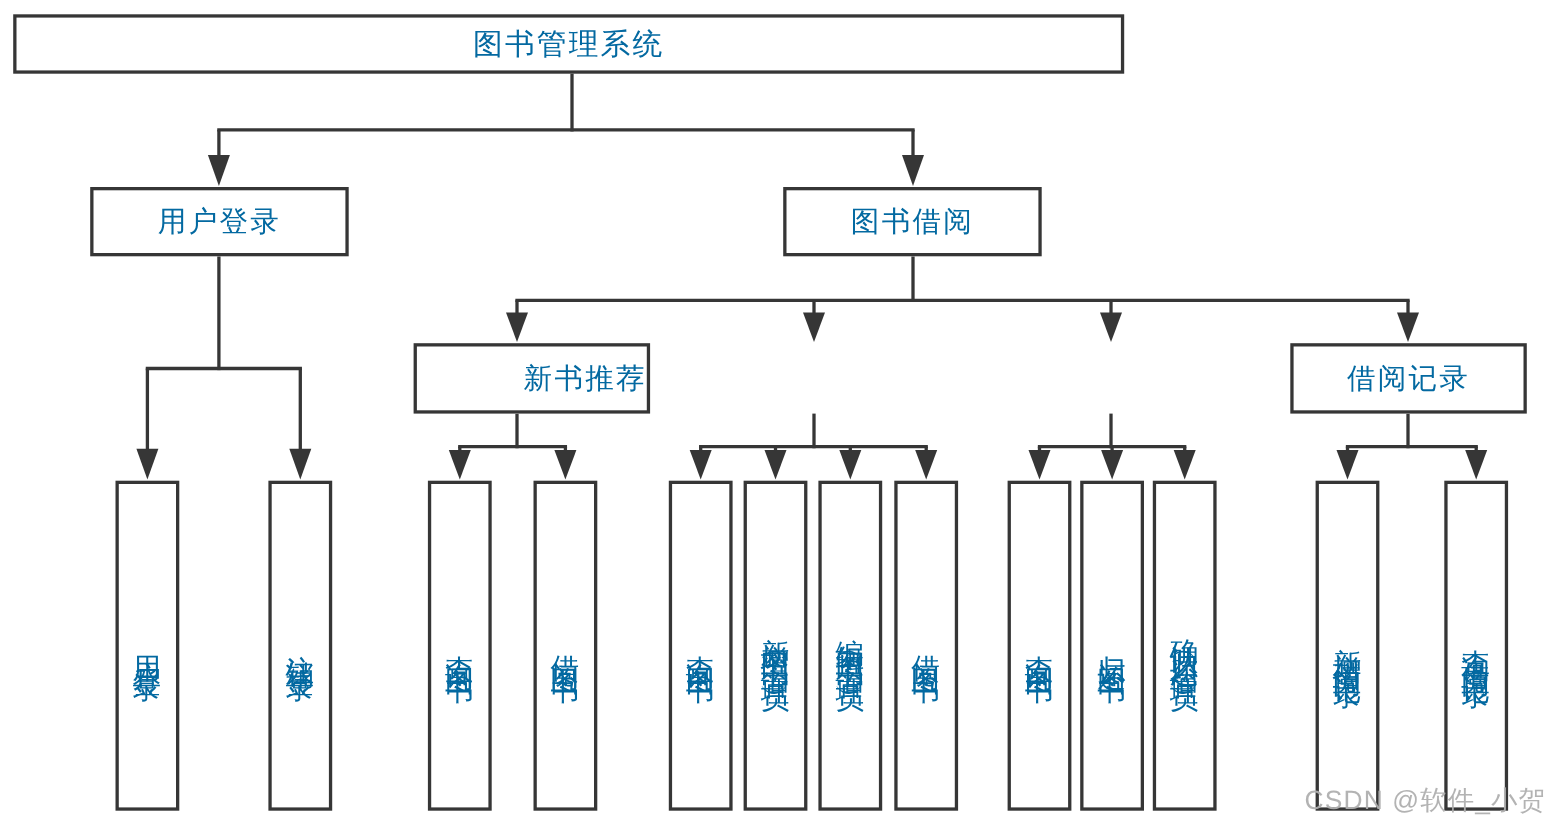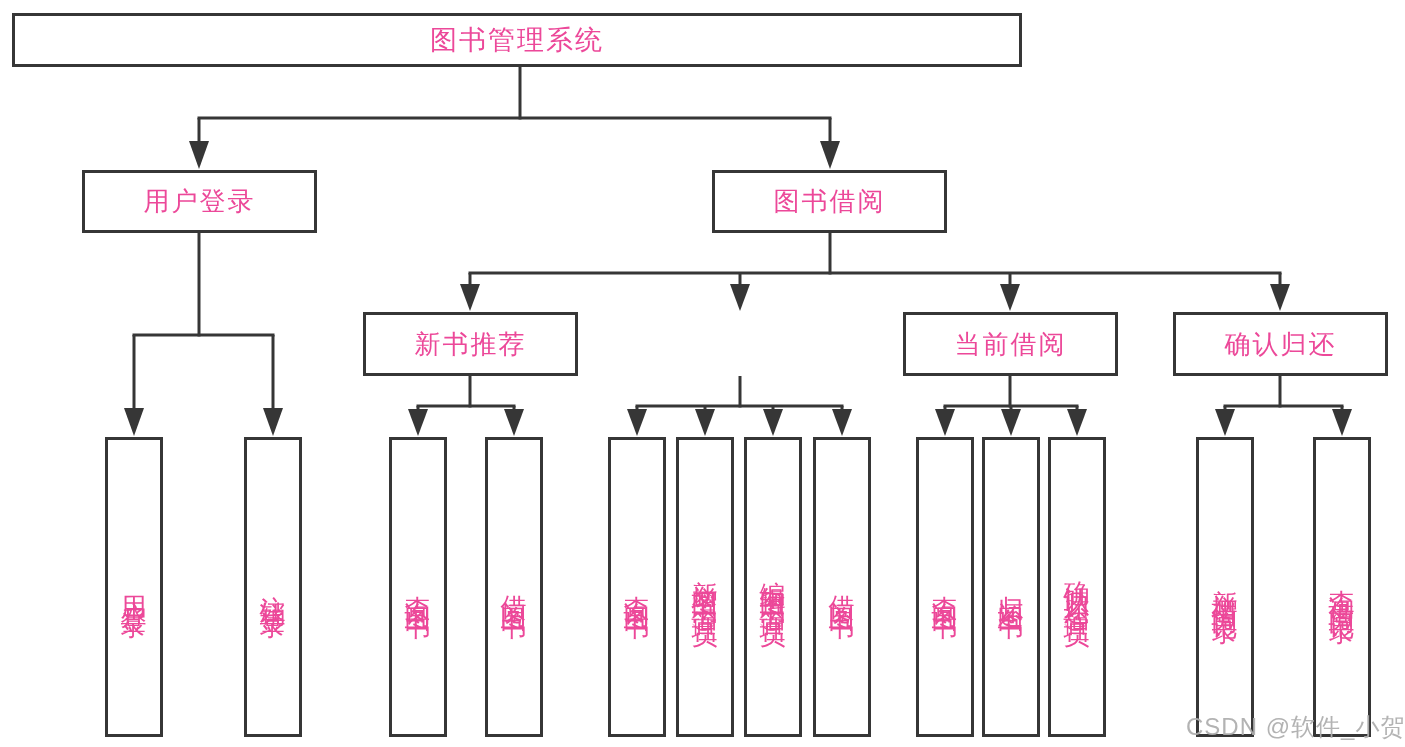--- a/index.html
+++ b/index.html
@@ -23,40 +23,40 @@
     z-index: 1;
   }
   .box {
     position: absolute;
     box-sizing: border-box;
     border: 3px solid #363636;
     background: #ffffff;
     display: flex;
     align-items: center;
     justify-content: center;
-    color: #ec4899;
+    color: #0369a1;
     z-index: 2;
   }
   .box span { display: block; white-space: nowrap; }
   .root-box   { left: 12px;  top: 13px;  width: 1010px; height: 54px; font-size: 27px; }
   .l2-box     { height: 63px; width: 235px; top: 170px; font-size: 26px; }
   .l3-box     { height: 64px; width: 215px; top: 312px; font-size: 26px; }
   .leaf-box   { top: 437px; width: 58px; height: 300px; font-size: 26px; }
   .leaf-box span {
     writing-mode: vertical-rl;
     text-orientation: mixed;
     letter-spacing: 6px;
     line-height: 1;
   }
   .root-box span, .l2-box span, .l3-box span { letter-spacing: 2px; }
 
   
   #b-user-login   { left: 82px; }
   #b-book-mgmt    { left: 712px; }
-  #n-new-book     { left: 363px; }
+  #n-new-book     { left: 376px; justify-content: flex-end; }
   #n-book-borrow  { left: 633px; }
   #n-cur-borrow   { left: 903px; }
   #n-borrow-rec   { left: 1173px; }
   #lf-user-login  { left: 105px; }
   #lf-logout      { left: 244px; }
   #lf-query1      { left: 389px; }
   #lf-borrow1     { left: 485px; }
   #lf-query2      { left: 608px; }
   #lf-add-book    { left: 676px; }
   #lf-edit-book   { left: 744px; }
@@ -163,25 +163,22 @@
   <div class="box l2-box" id="b-user-login">
     <span>用户登录</span>
   </div>
   <div class="box l2-box" id="b-book-mgmt">
     <span>图书借阅</span>
   </div>
 
   <div class="box l3-box" id="n-new-book">
     <span>新书推荐</span>
   </div>
-  <div class="box l3-box" id="n-cur-borrow">
-    <span>当前借阅</span>
-  </div>
   <div class="box l3-box" id="n-borrow-rec">
-    <span>确认归还</span>
+    <span>借阅记录</span>
   </div>
 
   <div class="box leaf-box" id="lf-user-login">
     <span>用户登录</span>
   </div>
   <div class="box leaf-box" id="lf-logout">
     <span>注销登录</span>
   </div>
 
   <div class="box leaf-box" id="lf-query1">

